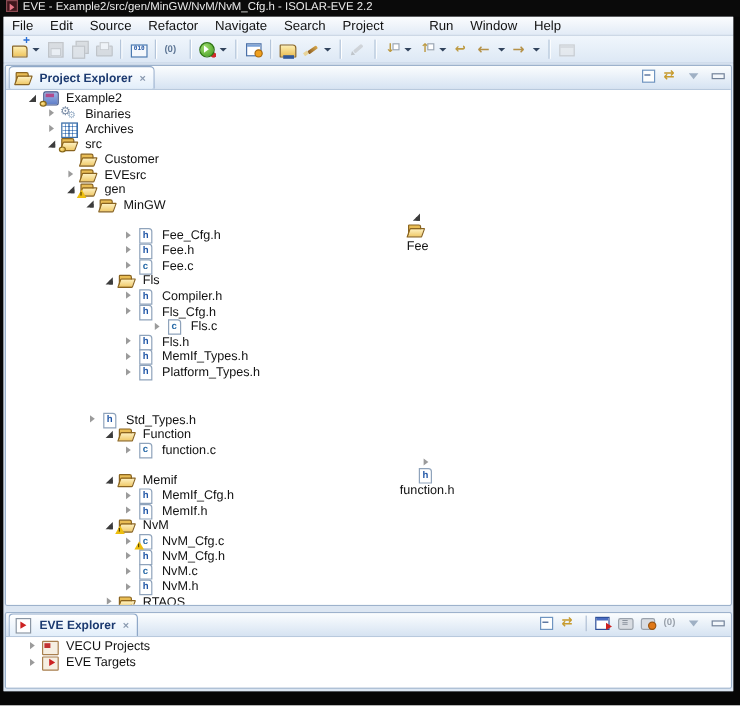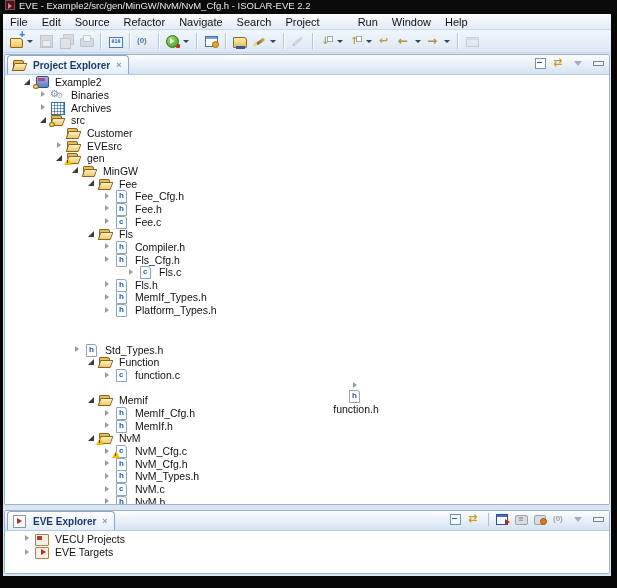--- a/index.html
+++ b/index.html
@@ -358,21 +358,21 @@
               <span class="ticon i-folder">
                 <span class="warn"></span>
               </span>
               <span class="tlabel">gen</span>
             </div>
             <div class="trow" style="padding-left: 66px;">
               <span class="tw exp"></span>
               <span class="ticon i-folder"></span>
               <span class="tlabel">MinGW</span>
             </div>
-            <div class="trow" style="padding-left: 82px;">
+            <div class="trow" style="padding-left: 82px; flex-direction: column;">
               <span class="tw exp"></span>
               <span class="ticon i-folder"></span>
               <span class="tlabel">Fee</span>
             </div>
             <div class="trow" style="padding-left: 98px;">
               <span class="tw col"></span>
               <span class="ticon i-file-h"></span>
               <span class="tlabel">Fee_Cfg.h</span>
             </div>
             <div class="trow" style="padding-left: 98px;">
@@ -466,25 +466,20 @@
               <span class="tw col"></span>
               <span class="ticon i-file-c">
                 <span class="warn"></span>
               </span>
               <span class="tlabel">NvM_Cfg.c</span>
             </div>
             <div class="trow" style="padding-left: 98px;">
               <span class="tw col"></span>
               <span class="ticon i-file-h"></span>
               <span class="tlabel">NvM_Cfg.h</span>
-            </div>
-            <div class="trow" style="padding-left: 98px;">
-              <span class="tw col"></span>
-              <span class="ticon i-file-h"></span>
-              <span class="tlabel">NvM_Types.h</span>
             </div>
             <div class="trow" style="padding-left: 98px;">
               <span class="tw col"></span>
               <span class="ticon i-file-c"></span>
               <span class="tlabel">NvM.c</span>
             </div>
             <div class="trow" style="padding-left: 98px;">
               <span class="tw col"></span>
               <span class="ticon i-file-h"></span>
               <span class="tlabel">NvM.h</span>

